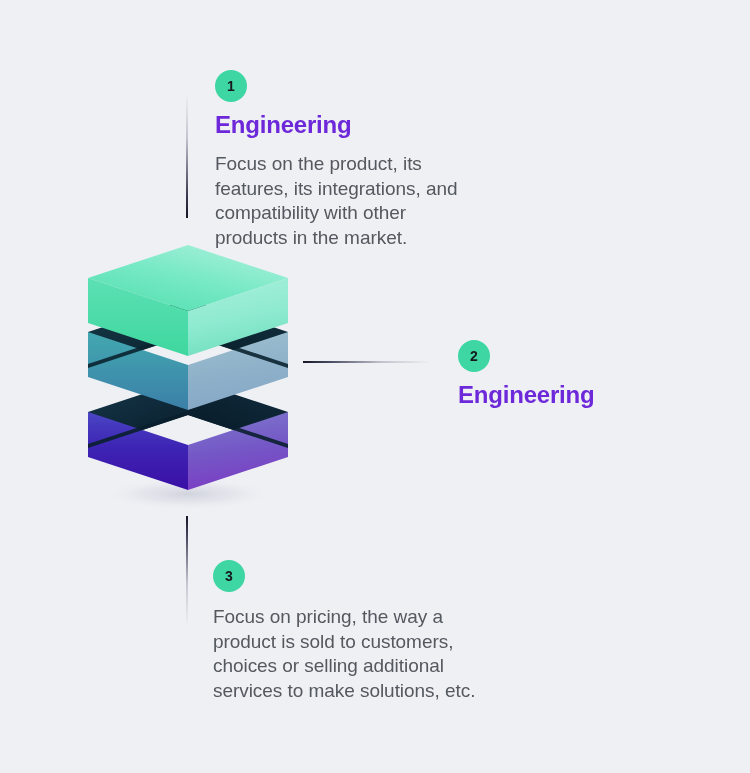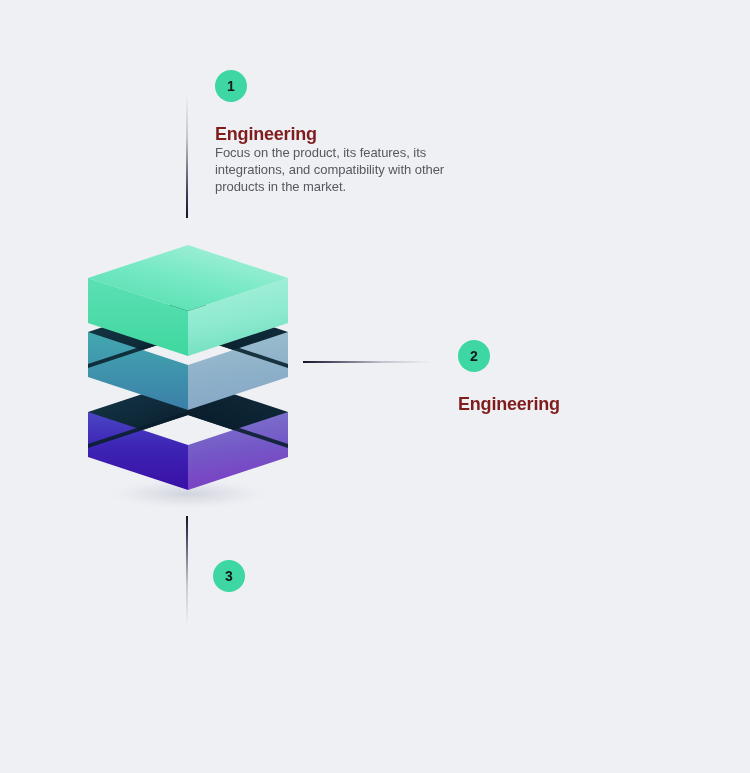--- a/index.html
+++ b/index.html
@@ -79,29 +79,30 @@
     display: flex;
     align-items: center;
     justify-content: center;
     font-size: 14px;
     font-weight: bold;
     color: #16181d;
     letter-spacing: 0;
   }
 
   .block-title {
-    margin-top: 22px;
-    font-size: 18px;
+    margin-top: 9px;
+    font-size: 24px;
     font-weight: bold;
-    color: #7f1d1d;
+    color: #6d28d9;
     letter-spacing: -0.2px;
   }
 
   .block-body {
-    font-size: 13px;
+    margin-top: 13px;
+    font-size: 19px;
     line-height: 1.3;
     color: #54585f;
     letter-spacing: -0.05px;
   }
 
   
   .cube-stack {
     position: absolute;
     left: 60px;
     top: 232px;
@@ -223,15 +224,16 @@
     <div class="block-body">Focus on the product, its features, its integrations, and compatibility with other products in the market.</div>
   </div>
 
   <div class="block block-2">
     <div class="badge">2</div>
     <div class="block-title">Engineering</div>
   </div>
 
   <div class="block block-3">
     <div class="badge">3</div>
+    <div class="block-body">Focus on pricing, the way a product is sold to customers, choices or selling additional services to make solutions, etc.</div>
   </div>
 
 </div>
 
 </body></html>

